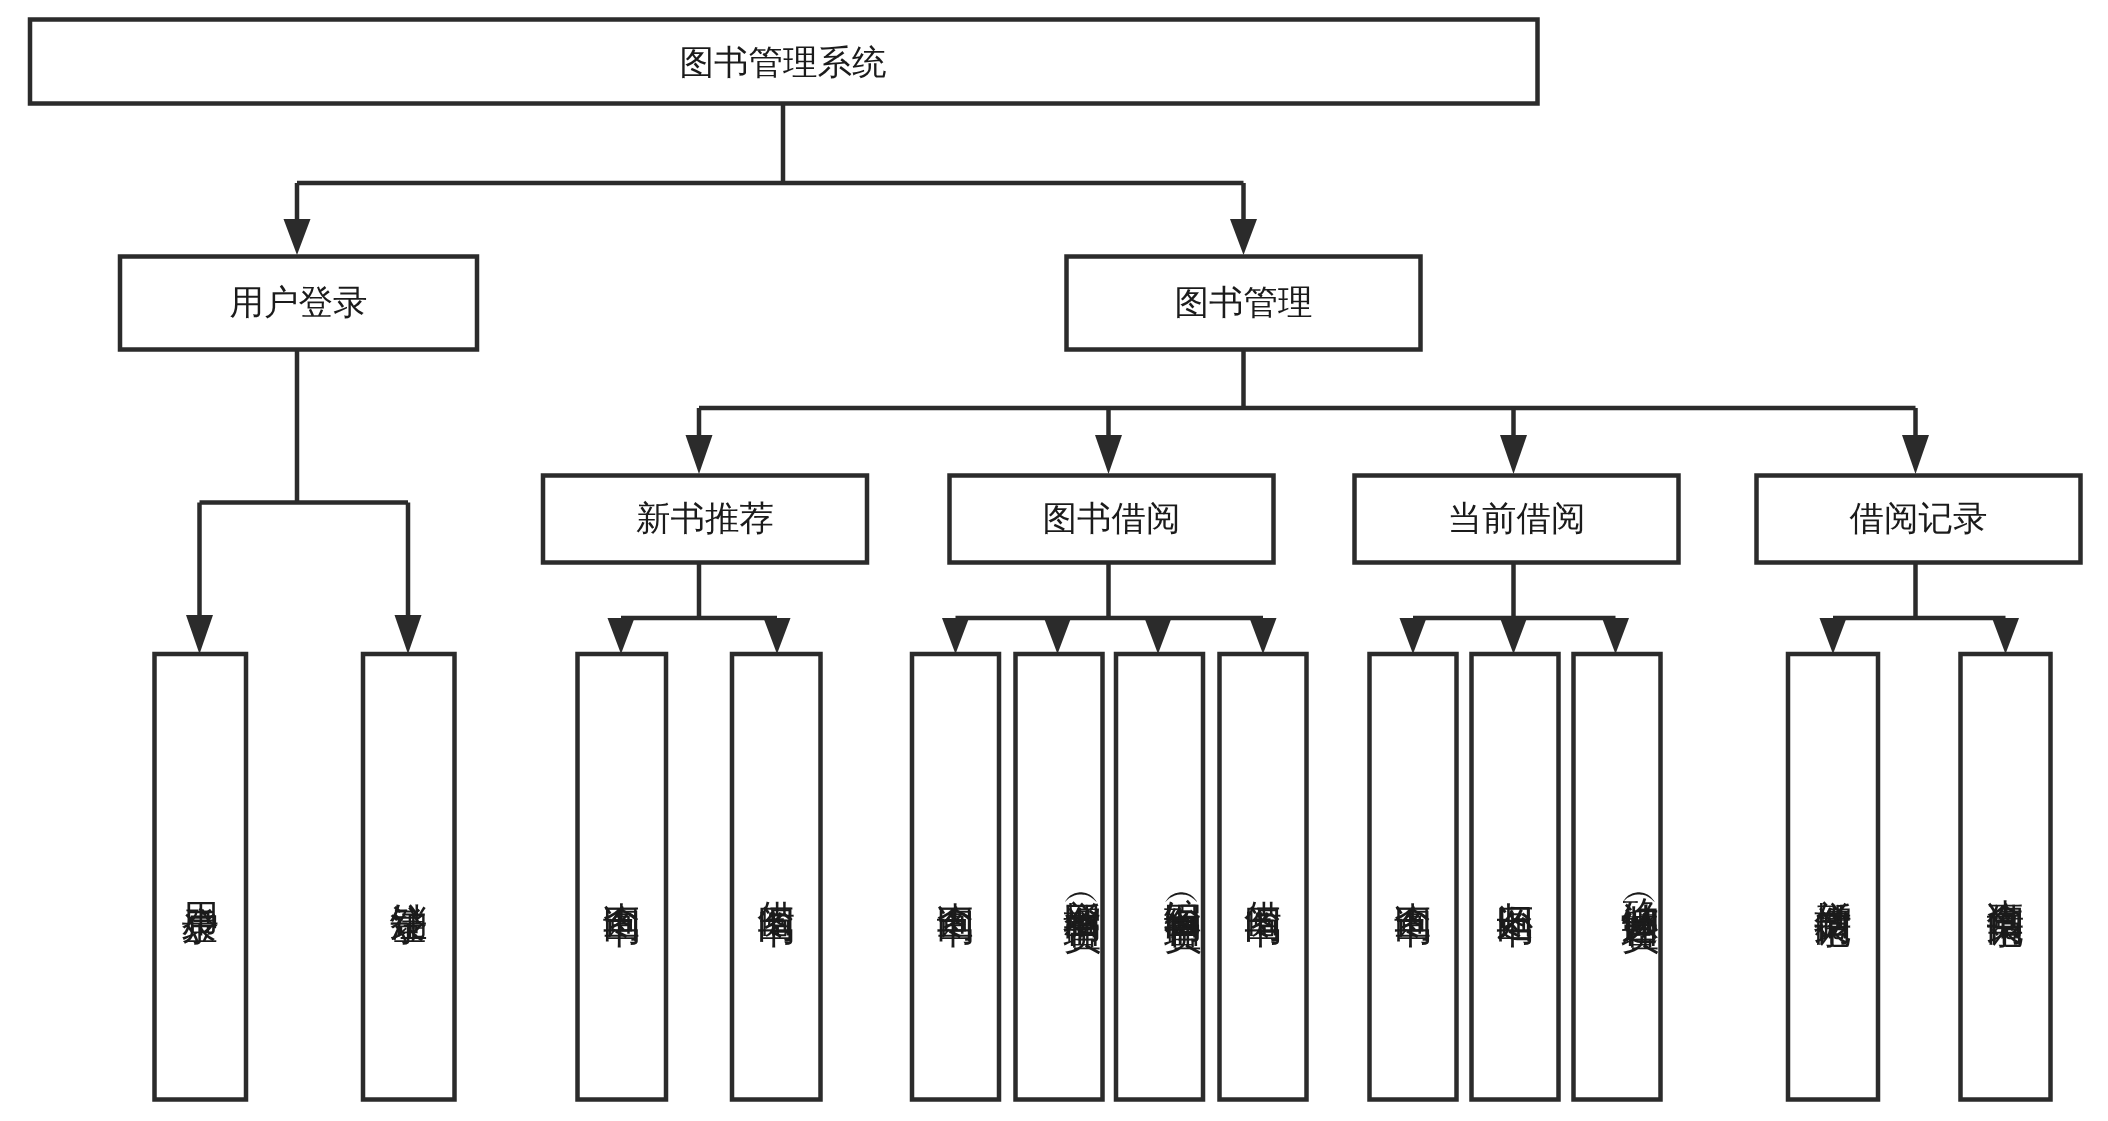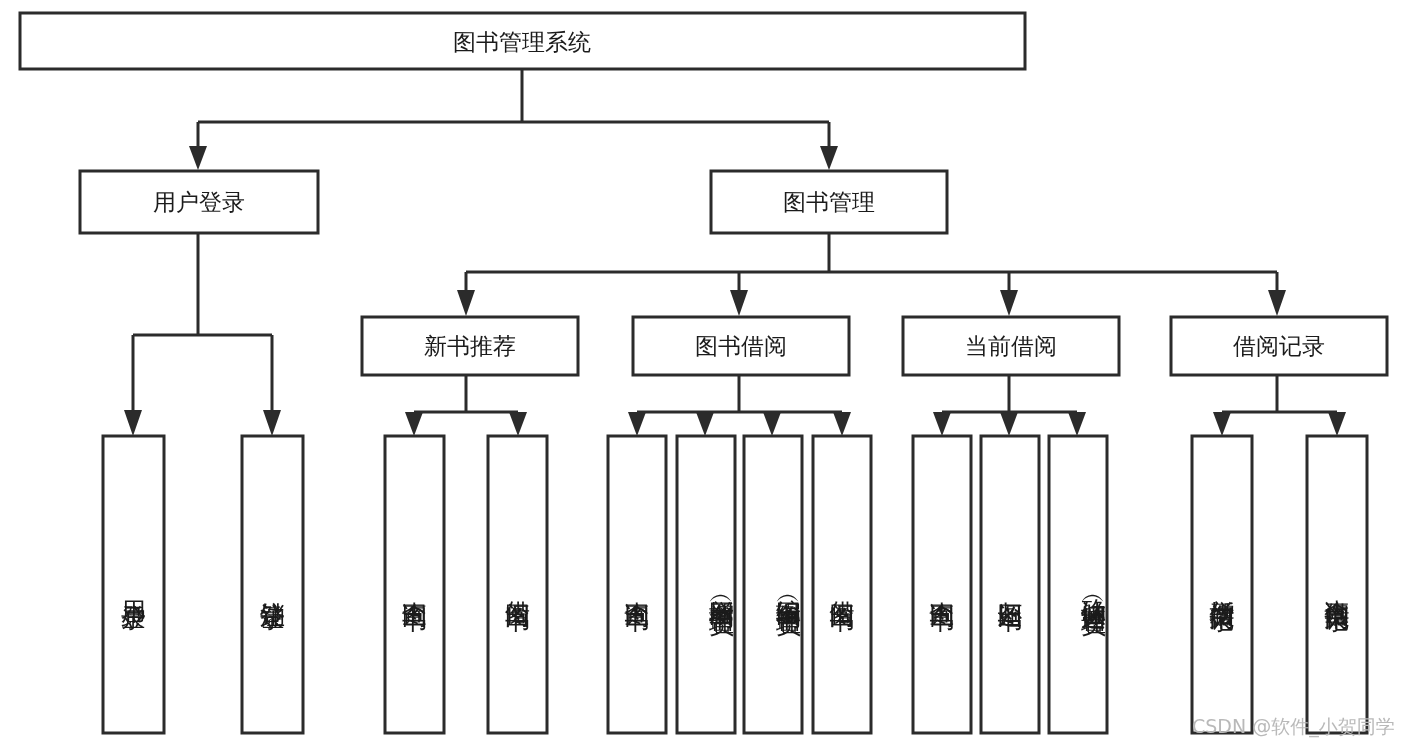--- a/index.html
+++ b/index.html
@@ -243,15 +243,14 @@
   <div class="leaf-label centered" style="left:608px; top:436px; width:58px; height:297px;">查询图书</div>
   <div class="leaf-label" style="left:677px; top:443px; width:58px; height:290px;">新增图书（管理员）</div>
   <div class="leaf-label" style="left:744px; top:443px; width:58px; height:290px;">编辑图书（管理员）</div>
   <div class="leaf-label centered" style="left:813px; top:436px; width:58px; height:297px;">借阅图书</div>
   <div class="leaf-label centered" style="left:913px; top:436px; width:58px; height:297px;">查询图书</div>
   <div class="leaf-label centered" style="left:981px; top:436px; width:58px; height:297px;">归还图书</div>
   <div class="leaf-label" style="left:1049px; top:443px; width:58px; height:290px;">确认归还（管理员）</div>
   <div class="leaf-label centered" style="left:1192px; top:450px; width:60px; height:270px;">新增借阅记录</div>
   <div class="leaf-label centered" style="left:1307px; top:450px; width:60px; height:270px;">查询借阅记录</div>
 
-  <div class="watermark" style="left:1192px; top:714px;">CSDN @软件_小贺同学</div>
 
 </div>
 
 </body></html>

